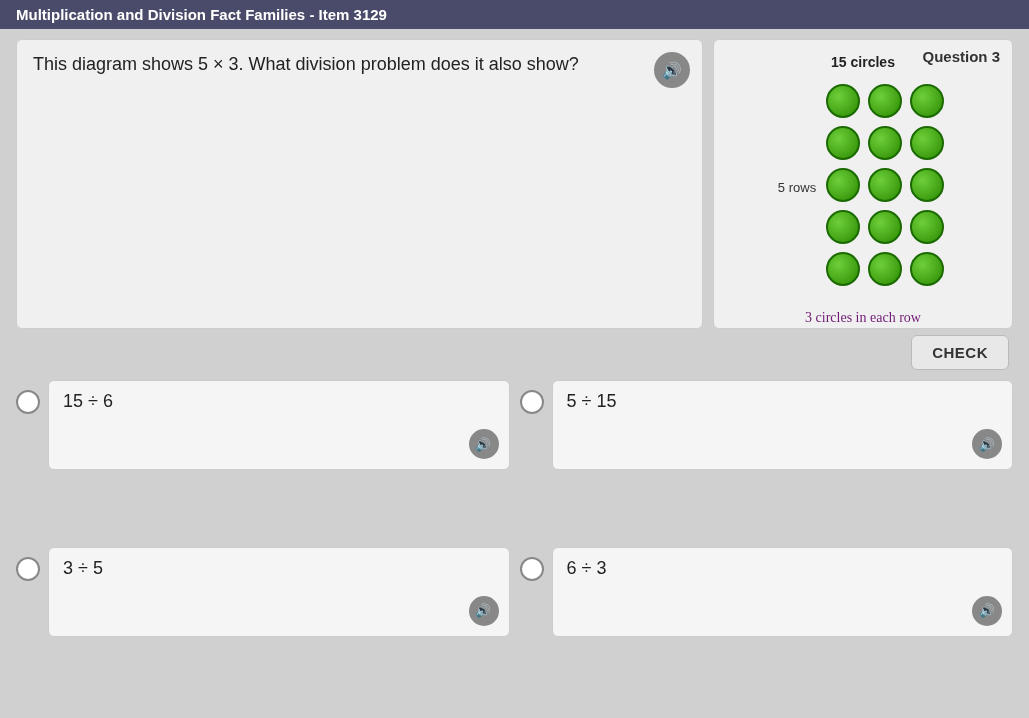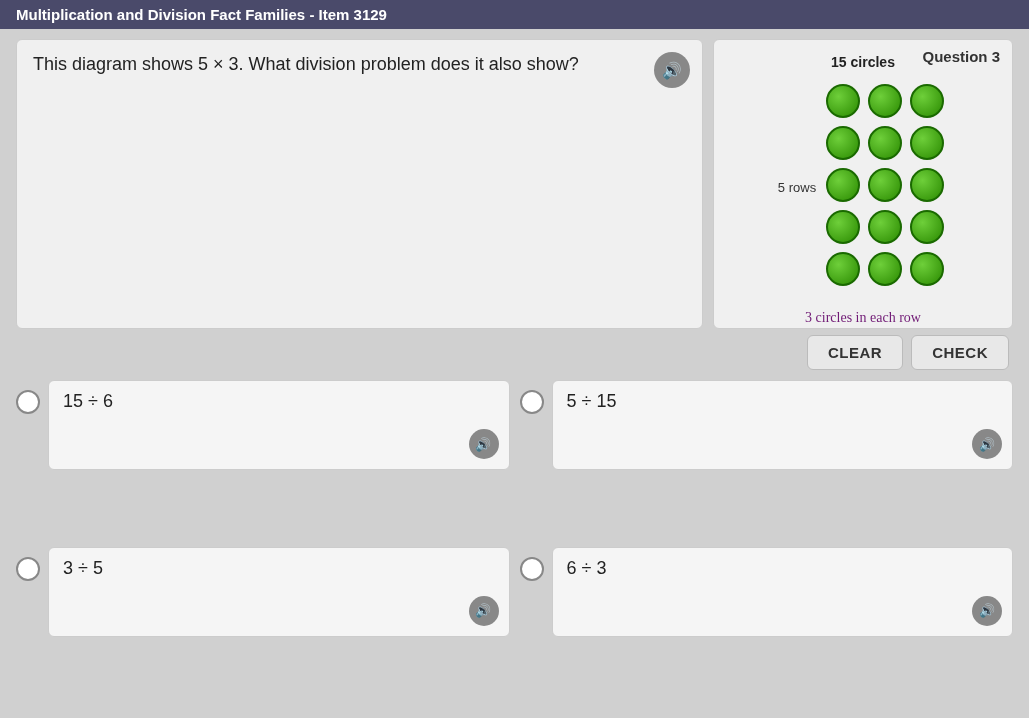--- a/index.html
+++ b/index.html
@@ -260,21 +260,20 @@
             <div class="circle-dot"></div>
           </div>
       </div>
 
       <div class="bottom-label">3 circles in each row</div>
     </div>
 
   </div>
 
   <div class="action-bar">
-    <button class="btn-clear">CLEAR</button>
     <button class="btn-check">CHECK</button>
   </div>
 
   <div class="answers-grid" id="answers-grid">
   <div class="answer-option">
         <div class="radio-circle"></div>
         <div class="answer-card">
           <div class="answer-label">15 ÷ 6</div>
           <button class="answer-audio-btn">
             <span class="answer-audio-icon">🔊</span>

